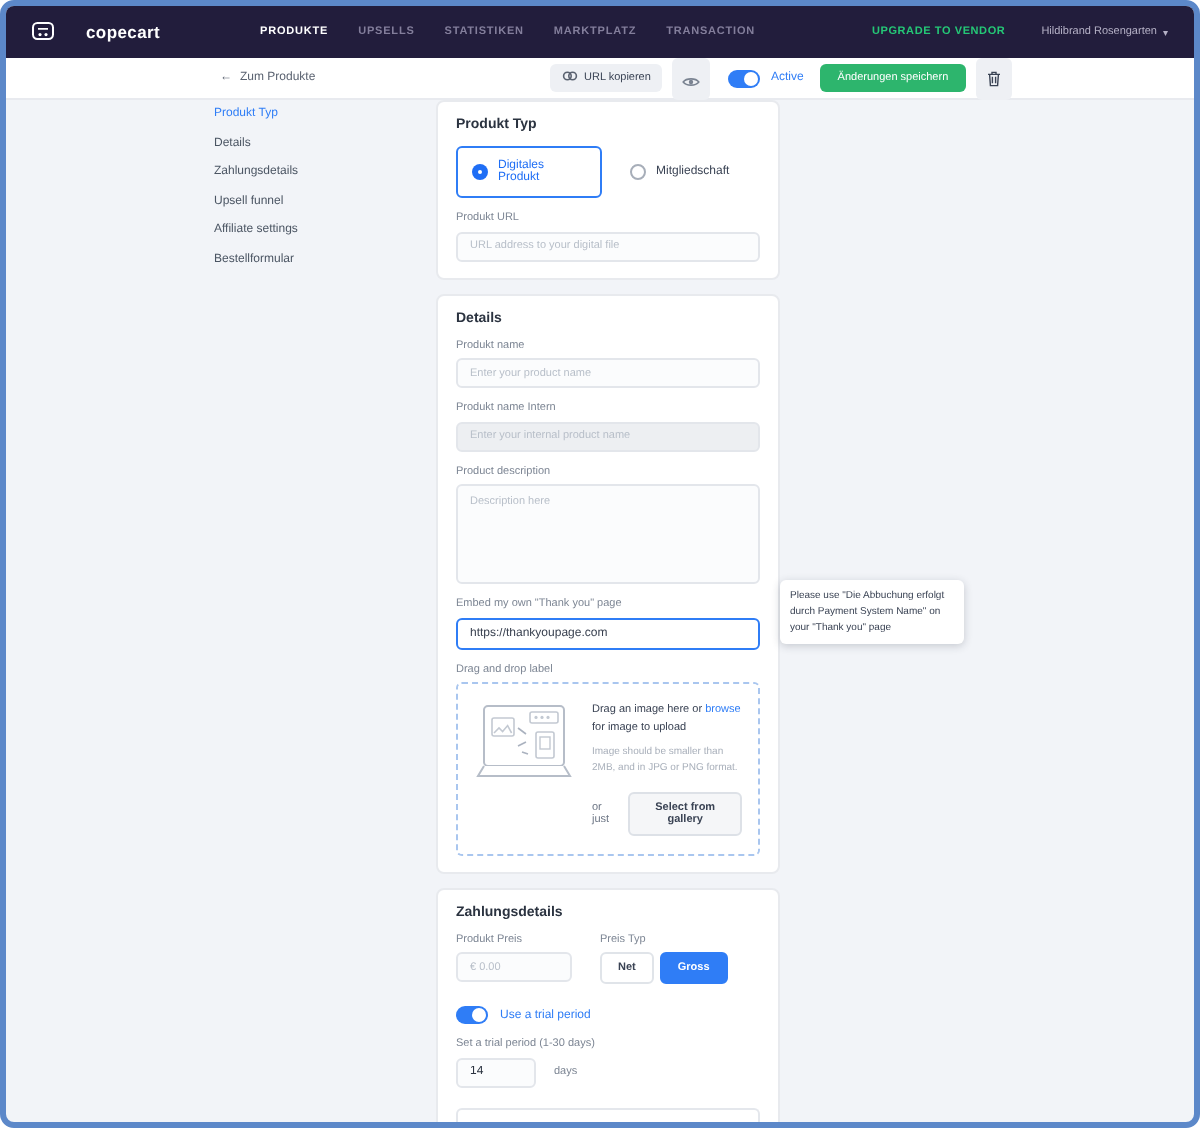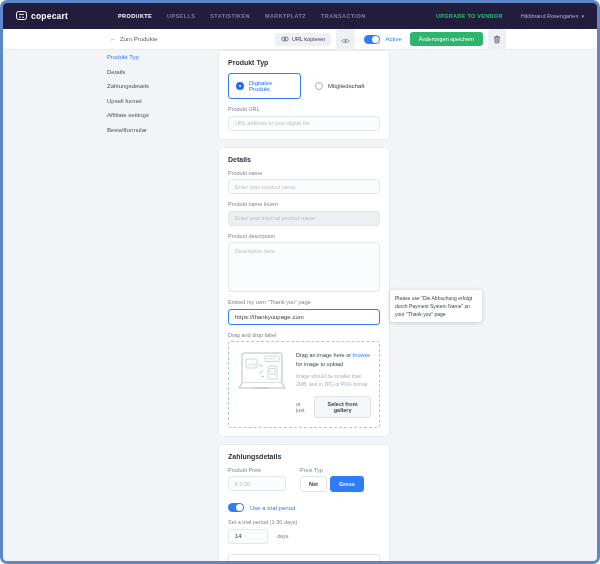--- a/index.html
+++ b/index.html
@@ -1,21 +1,21 @@
 <!DOCTYPE html>
 <html><head>
 <meta charset="utf-8">
 <style>
   * { margin:0; padding:0; box-sizing:border-box; }
   body { background:#fff; font-family:"Liberation Sans", sans-serif; }
   .screen { position:relative; width:600px; height:564px; border:3px solid #5c88c9; border-radius:7px; overflow:hidden; background:#f2f4f8; }
 
   
   .nav { height:26px; background:#221d3c; display:flex; align-items:center; padding:0 13px; }
-  .logo { display:flex; align-items:center; gap:4px; color:#fff; font-weight:bold; font-size:8.5px; letter-spacing:.2px; }
+  .logo { display:flex; align-items:center; gap:16px; color:#fff; font-weight:bold; font-size:8.5px; letter-spacing:.2px; }
   .nav-menu { display:flex; gap:15px; margin-left:50px; }
   .nav-item { font-size:5.5px; font-weight:bold; letter-spacing:.4px; color:#837e9b; cursor:pointer; }
   .nav-item.active { color:#ffffff; }
   .nav-right { margin-left:auto; display:flex; align-items:center; gap:18px; }
   .upgrade { color:#25c776; font-size:5.5px; font-weight:bold; letter-spacing:.3px; }
   .user { color:#b5b1c6; font-size:5.5px; display:flex; align-items:center; gap:3px; }
   .user .chev { font-size:5px; color:#b5b1c6; }
 
   
   .toolbar { height:21px; background:#fff; border-bottom:1px solid #e8eaef; position:relative; display:flex; align-items:center; }

